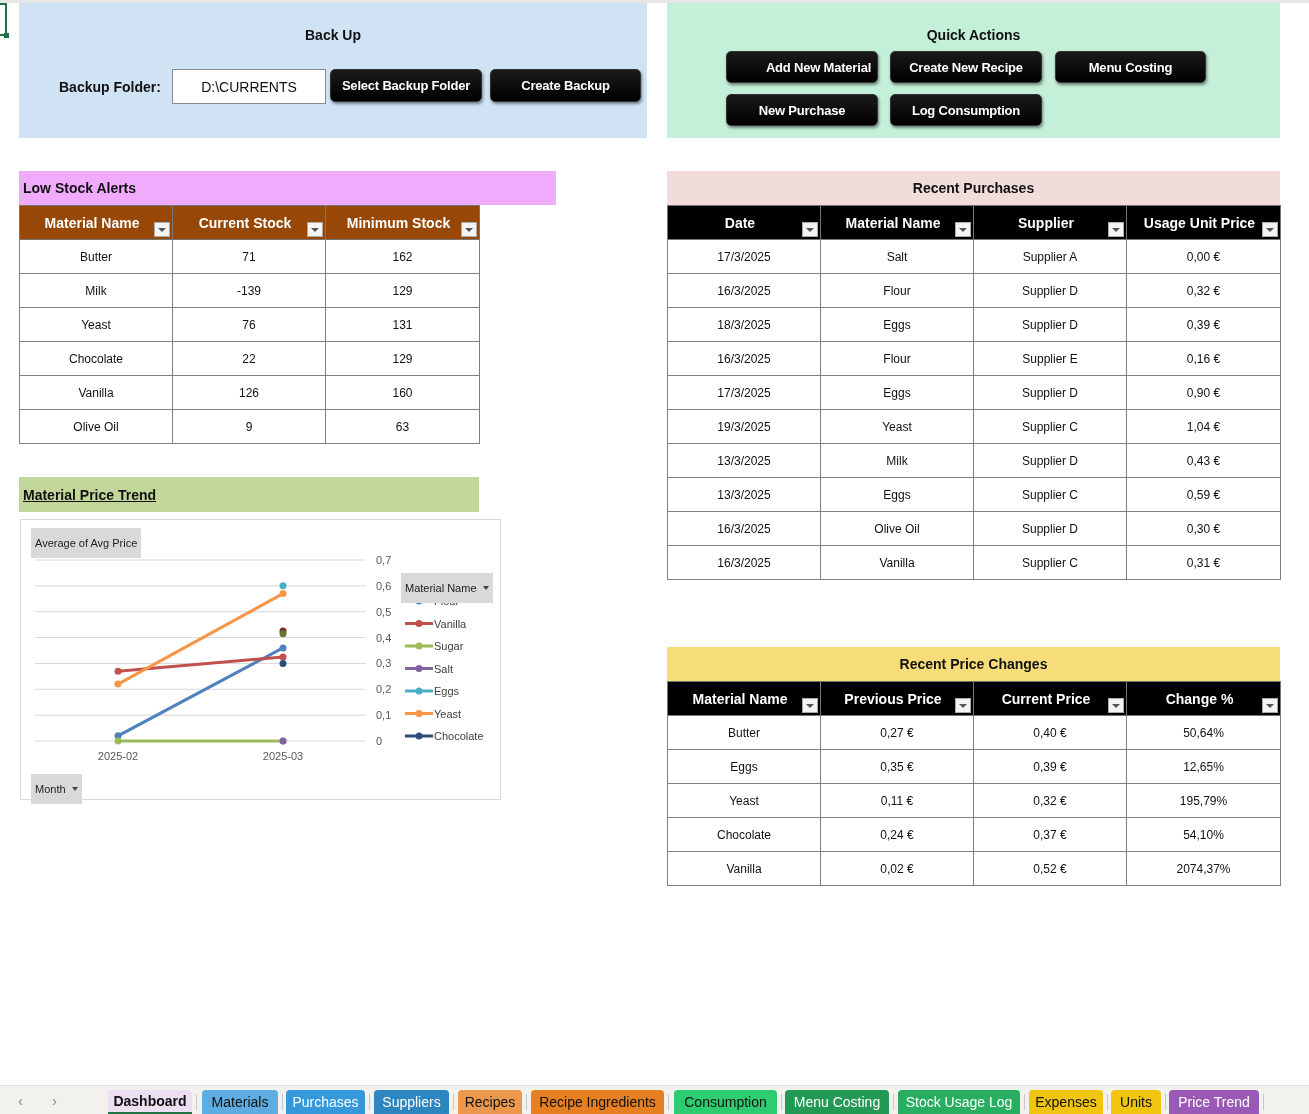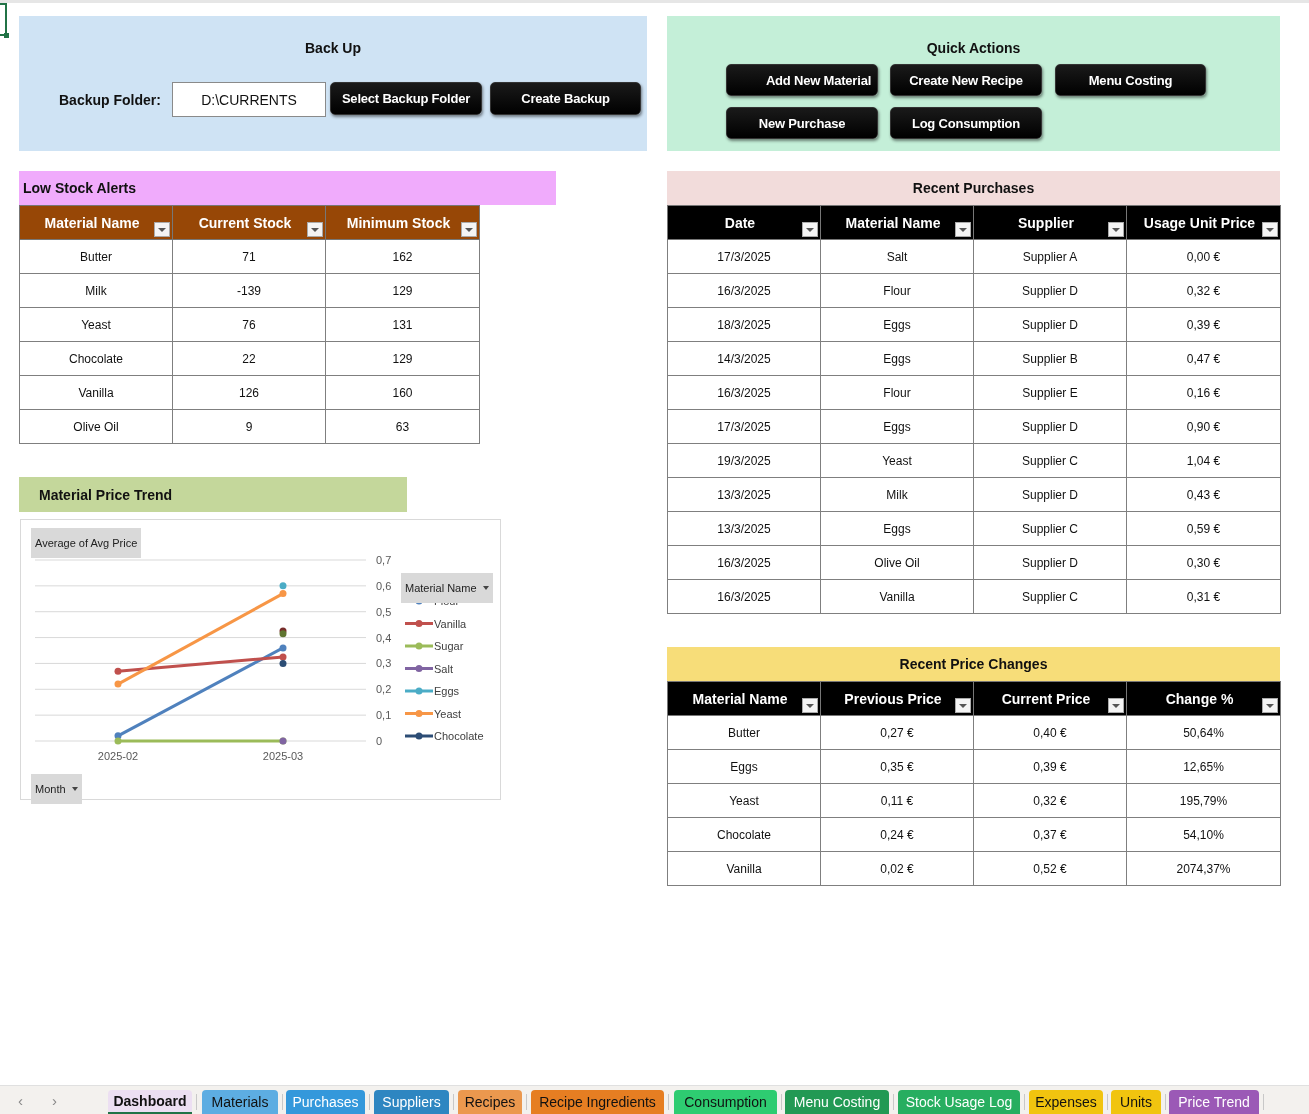--- a/index.html
+++ b/index.html
@@ -1,21 +1,21 @@
 <!DOCTYPE html>
 <html><head>
 <meta charset="utf-8">
 <style>
   * { box-sizing: border-box; margin: 0; padding: 0; }
   html, body { width: 1309px; height: 1114px; overflow: hidden; background: #ffffff; font-family: "Liberation Sans", "DejaVu Sans", sans-serif; color: #111; }
   .topstrip { position: absolute; left: 0; top: 0; width: 1309px; height: 3px; background: #e6e6e6; }
   .cell-cursor { position: absolute; left: 0; top: 3px; width: 7px; height: 33px; border: 2px solid #217346; border-left: none; }
   .cell-cursor::after { content: ""; position: absolute; right: -4px; bottom: -4px; width: 5px; height: 5px; background: #217346; }
 
-  .panel { position: absolute; margin-top: 13px; }
+  .panel { position: absolute; }
   .backup-panel { left: 19px; top: 3px; width: 628px; height: 135px; background: #cfe3f4; }
   .qa-panel { left: 667px; top: 3px; width: 613px; height: 135px; background: #c4efd8; }
   .panel-title { position: absolute; width: 100%; text-align: center; font-weight: bold; font-size: 14px; top: 24px; }
 
   .btn { position: absolute; background: linear-gradient(#1a1a1a, #000); color: #fff; font-weight: bold; font-size: 13px; border-radius: 5px; display: flex; align-items: center; justify-content: center; box-shadow: 1px 2px 3px rgba(0,0,0,0.45); border: 1px solid #333; letter-spacing: -0.2px; cursor: pointer; }
   .backup-label { position: absolute; left: 40px; top: 76px; font-weight: bold; font-size: 14px; }
   .backup-input { position: absolute; left: 153px; top: 66px; width: 154px; height: 35px; background: #fff; border: 1px solid #8a8a8a; font-size: 14px; display: flex; align-items: center; justify-content: center; }
 
   .section-header { position: absolute; font-weight: bold; font-size: 14px; display: flex; align-items: center; }
   table.xl { position: absolute; border-collapse: collapse; font-size: 12px; table-layout: fixed; }
@@ -97,21 +97,21 @@
         <td>160</td>
       </tr>
     <tr>
         <td>Olive Oil</td>
         <td>9</td>
         <td>63</td>
       </tr>
   </tbody>
 </table>
 
-<div class="section-header" style="left:19px;top:477px;width:388px;height:35px;background:#c4d79b;padding-left:20px;">Material Price Trend</div>
+<div class="section-header" style="left:19px;top:477px;width:460px;height:35px;background:#c4d79b;padding-left:4px;text-decoration:underline;">Material Price Trend</div>
 <div class="chart-box">
   <div class="pivot-btn" style="left:10px;top:8px;">
       <span>Average of Avg Price</span>
     </div>
   <svg id="chart-svg" width="479" height="279" style="position:absolute;left:0;top:0;">
       <line x1="14" x2="345" y1="221" y2="221" stroke="#d9d9d9" stroke-width="1"></line>
       <text x="355" y="225" font-size="11" fill="#595959" font-family="Liberation Sans, sans-serif">0</text>
       <line x1="14" x2="345" y1="195.14285714285714" y2="195.14285714285714" stroke="#d9d9d9" stroke-width="1"></line>
       <text x="355" y="199.14285714285714" font-size="11" fill="#595959" font-family="Liberation Sans, sans-serif">0,1</text>
       <line x1="14" x2="345" y1="169.28571428571428" y2="169.28571428571428" stroke="#d9d9d9" stroke-width="1"></line>
@@ -206,26 +206,20 @@
         <td>Supplier D</td>
         <td>0,32 €</td>
       </tr>
       <tr>
         <td>18/3/2025</td>
         <td>Eggs</td>
         <td>Supplier D</td>
         <td>0,39 €</td>
       </tr>
       <tr>
-        <td>14/3/2025</td>
-        <td>Eggs</td>
-        <td>Supplier B</td>
-        <td>0,47 €</td>
-      </tr>
-      <tr>
         <td>16/3/2025</td>
         <td>Flour</td>
         <td>Supplier E</td>
         <td>0,16 €</td>
       </tr>
       <tr>
         <td>17/3/2025</td>
         <td>Eggs</td>
         <td>Supplier D</td>
         <td>0,90 €</td>

